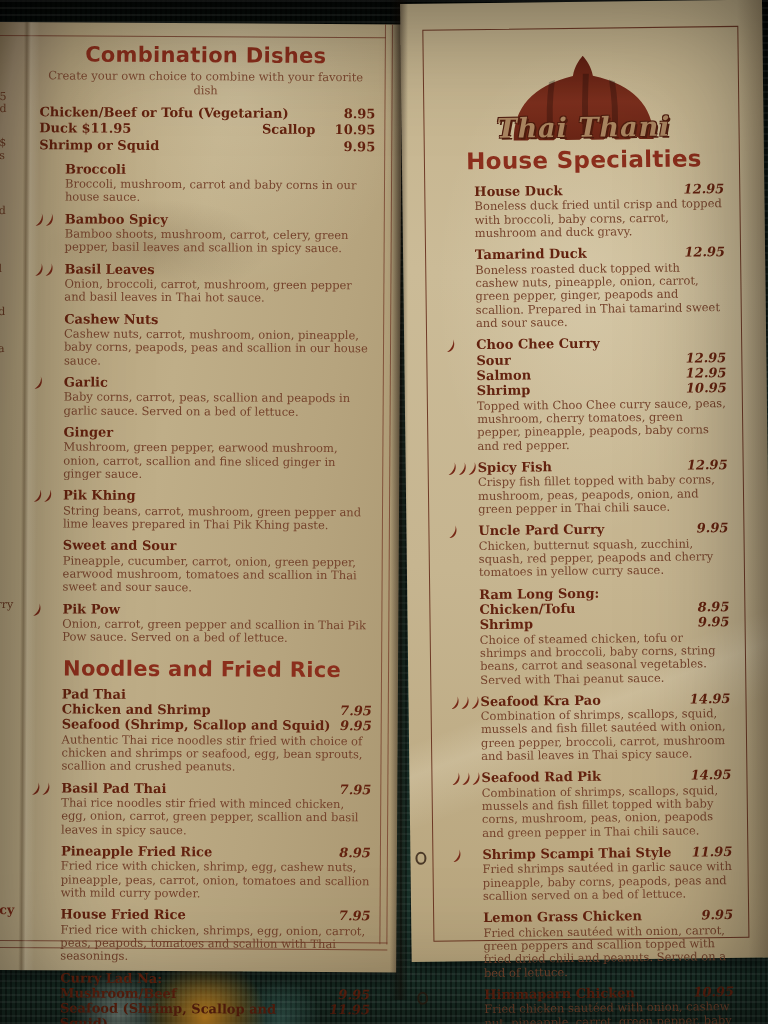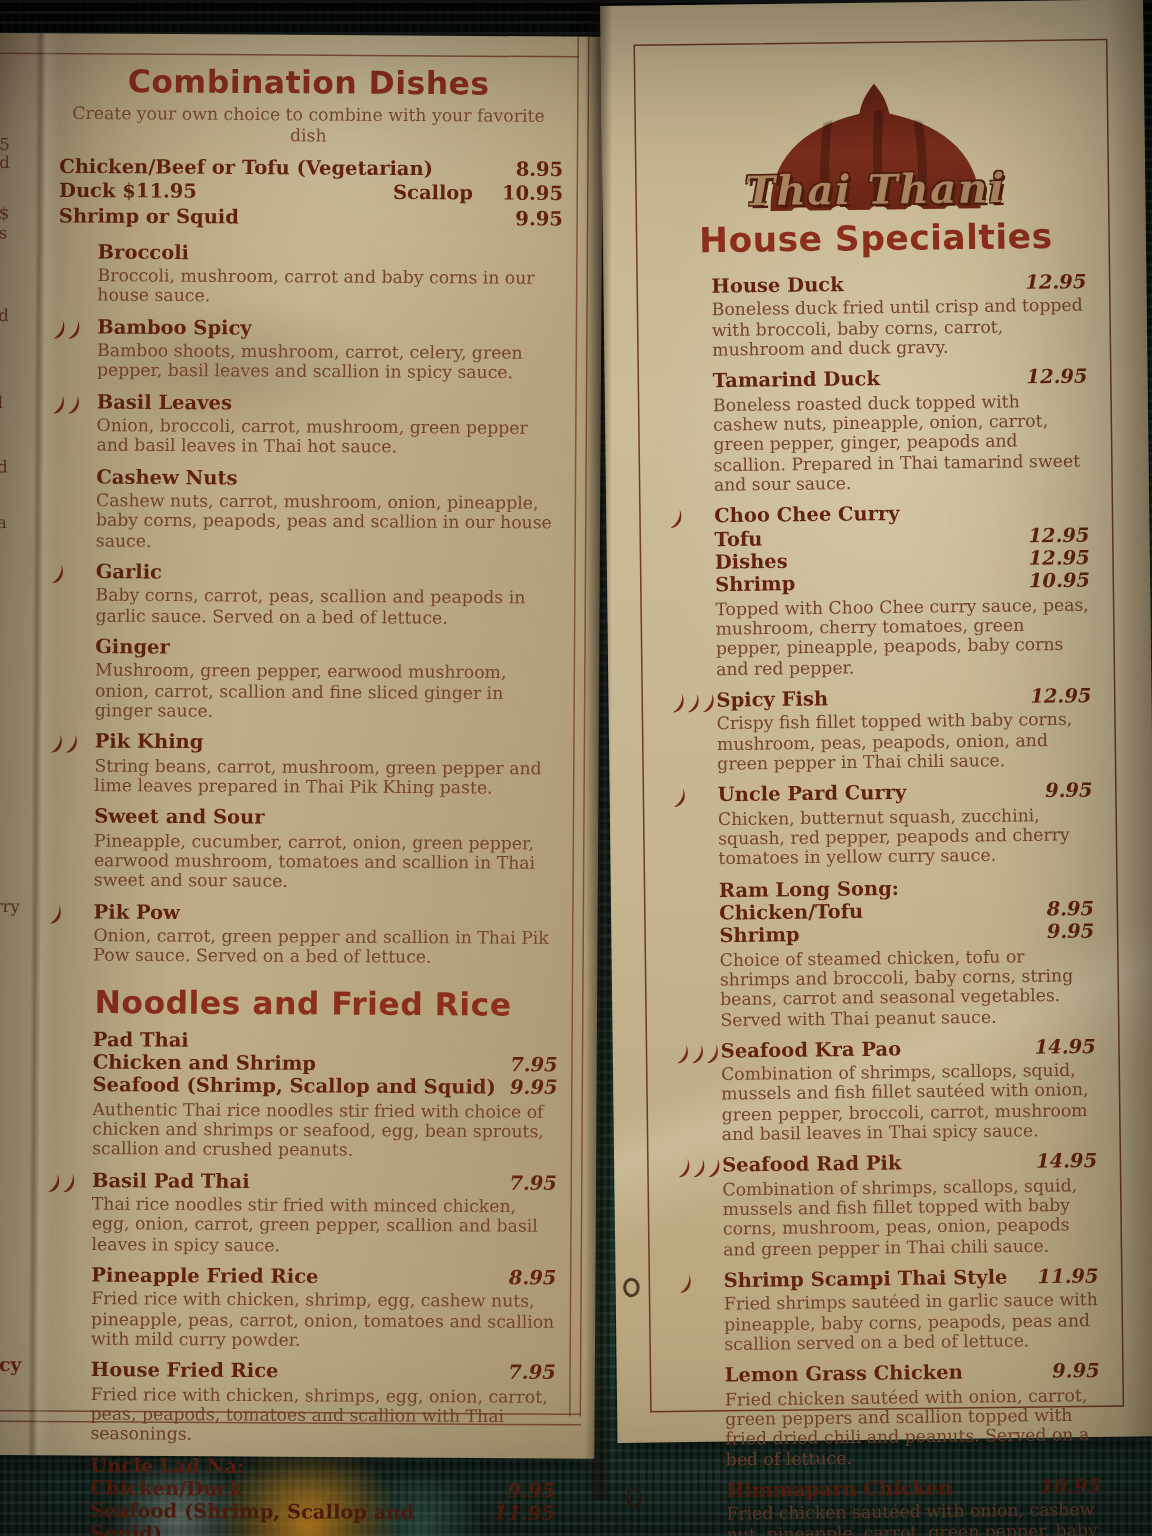--- a/index.html
+++ b/index.html
@@ -277,24 +277,24 @@
               <div class="trow">
                 <span class="iname">House Fried Rice</span>
                 <span class="iprice">7.95</span>
               </div>
             </div>
             <div class="desc">Fried rice with chicken, shrimps, egg, onion, carrot, peas, peapods, tomatoes and scallion with Thai seasonings.</div>
           </div>
           <div class="item">
             <div class="item-head">
               <div class="trow">
-                <span class="iname">Uncle Lad Na:</span>
-              </div>
-              <div class="trow">
-                <span class="iname">Chicken/Duck</span>
+                <span class="iname">Curry Lad Na:</span>
+              </div>
+              <div class="trow">
+                <span class="iname">Mushroom/Beef</span>
                 <span class="iprice">9.95</span>
               </div>
               <div class="trow">
                 <span class="iname">Seafood (Shrimp, Scallop and Squid)</span>
                 <span class="iprice">11.95</span>
               </div>
             </div>
           </div>
         </div>
     </div>
@@ -341,25 +341,25 @@
             <span class="spice">
               <svg width="9" height="15" viewBox="0 0 10 16">
                 <path d="M7.6 1 C8.8 4 7.2 9 4.2 12 C2.7 13.6 1 14.6 1 14.6 C3.2 15 6.3 13.5 8 10.4 C9.7 7.3 9 3 7.6 1 Z" fill="#772917"></path>
               </svg>
             </span>
             <div class="item-head">
               <div class="trow">
                 <span class="iname">Choo Chee Curry</span>
               </div>
               <div class="trow">
-                <span class="iname">Tofu</span>
+                <span class="iname">Sour</span>
                 <span class="iprice">12.95</span>
               </div>
               <div class="trow">
-                <span class="iname">Dishes</span>
+                <span class="iname">Salmon</span>
                 <span class="iprice">12.95</span>
               </div>
               <div class="trow">
                 <span class="iname">Shrimp</span>
                 <span class="iprice">10.95</span>
               </div>
             </div>
             <div class="desc">Topped with Choo Chee curry sauce, peas, mushroom, cherry tomatoes, green pepper, pineapple, peapods, baby corns and red pepper.</div>
           </div>
           <div class="item">

